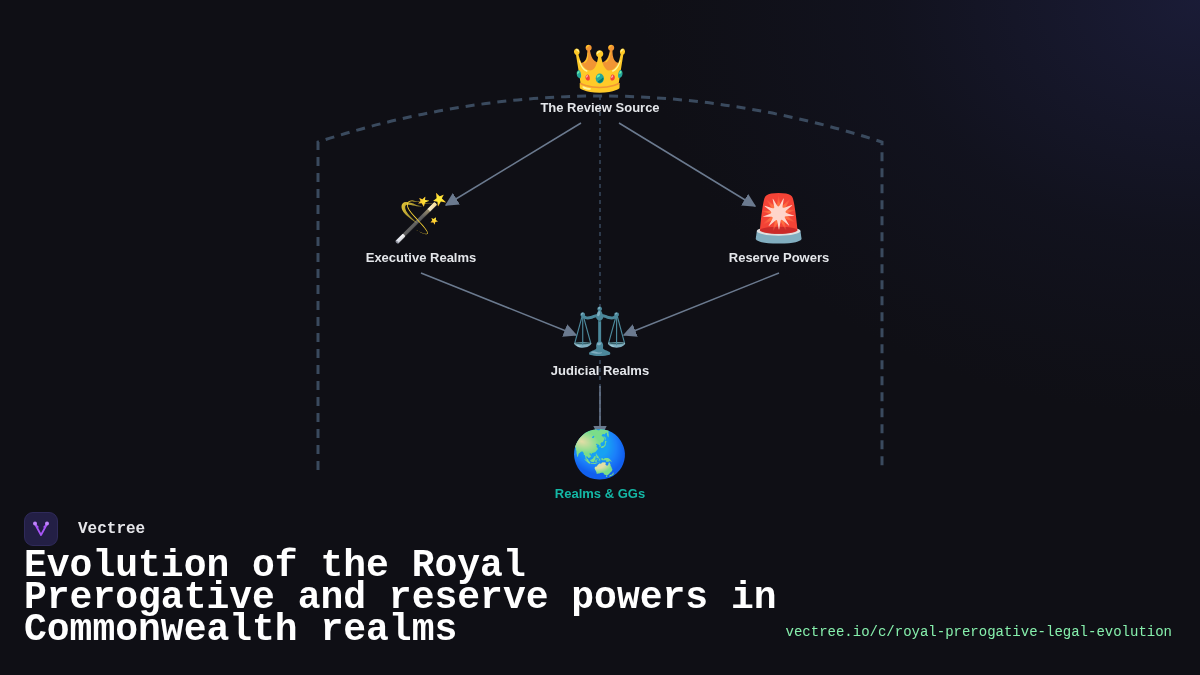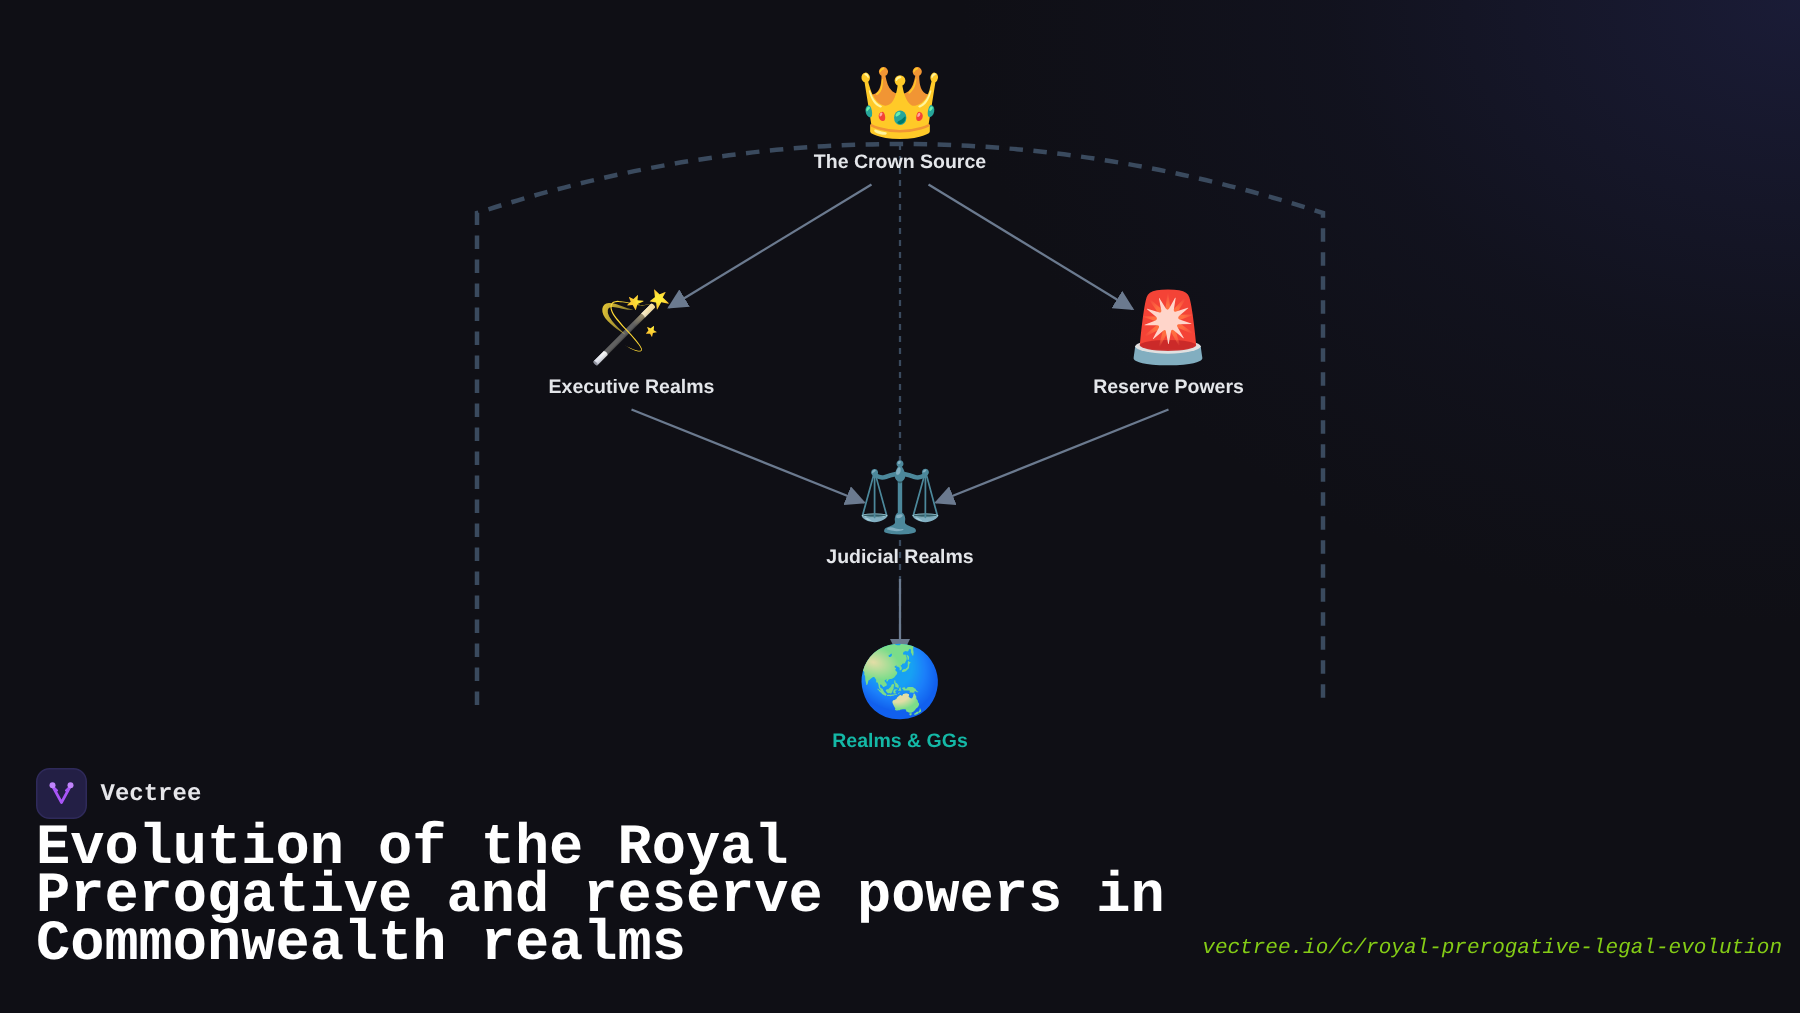--- a/index.html
+++ b/index.html
@@ -27,31 +27,31 @@
     .node.dim .label { color: #14b8a6; }
     .brand {
       position: absolute; left: 24px; top: 512px; display: flex; align-items: center;
     }
     .brand .logo {
       width: 34px; height: 34px; border-radius: 9px; background: #231f45;
       border: 1px solid #2f2a5a; box-sizing: border-box;
       display: flex; align-items: center; justify-content: center;
     }
     .brand .name {
-      margin-left: 9px; font-family: "Liberation Mono", monospace; font-weight: bold;
+      margin-left: 20px; font-family: "Liberation Mono", monospace; font-weight: bold;
       font-size: 16px; color: #e6e6ea;
     }
     .title {
       position: absolute; left: 24px; top: 550px; width: 760px;
       font-family: "Liberation Mono", monospace; font-weight: bold;
       font-size: 38px; line-height: 32px; color: #ffffff; margin: 0;
     }
     .url {
-      position: absolute; right: 12px; top: 624px;
-      font-family: "Liberation Mono", monospace; font-size: 14px; color: #84cc16; font-style: italic;
+      position: absolute; right: 28px; top: 624px;
+      font-family: "Liberation Mono", monospace; font-size: 14px; color: #86efac;
     }
   </style>
 </head>
 <body>
 
 <div class="bg-glow"></div>
 
 <svg class="diagram" width="1200" height="675">
   <defs>
     <marker id="arrow" viewBox="0 0 10 10" refX="9" refY="5" markerWidth="9" markerHeight="9" orient="auto-start-reverse">
@@ -65,21 +65,21 @@
 
   <line x1="581" y1="123" x2="446" y2="205" stroke="#6b7a8f" stroke-width="1.5" marker-end="url(#arrow)"></line>
   <line x1="619" y1="123" x2="755" y2="206" stroke="#6b7a8f" stroke-width="1.5" marker-end="url(#arrow)"></line>
   <line x1="421" y1="273" x2="576" y2="335" stroke="#6b7a8f" stroke-width="1.5" marker-end="url(#arrow)"></line>
   <line x1="779" y1="273" x2="624" y2="335" stroke="#6b7a8f" stroke-width="1.5" marker-end="url(#arrow)"></line>
   <line x1="600" y1="386" x2="600" y2="438" stroke="#6b7a8f" stroke-width="1.5" marker-end="url(#arrow)"></line>
 </svg>
 
 <div class="node" style="left:600px; top:40px;">
   <span class="icon">👑</span>
-  <span class="label">The Crown Source</span>
+  <span class="label">The Review Source</span>
 </div>
 
 <div class="node" style="left:421px; top:190px;">
   <span class="icon">🪄</span>
   <span class="label">Executive Realms</span>
 </div>
 
 <div class="node" style="left:779px; top:190px;">
   <span class="icon">🚨</span>
   <span class="label">Reserve Powers</span>

